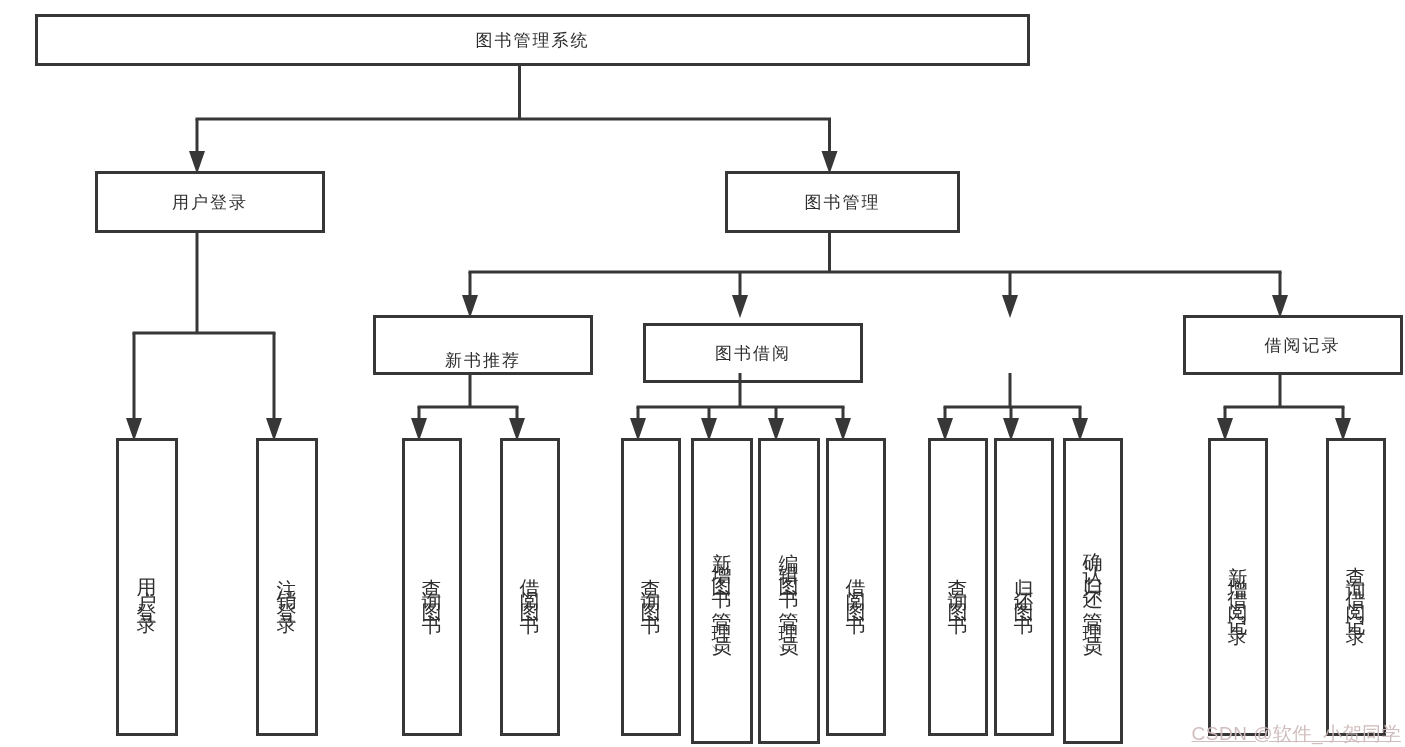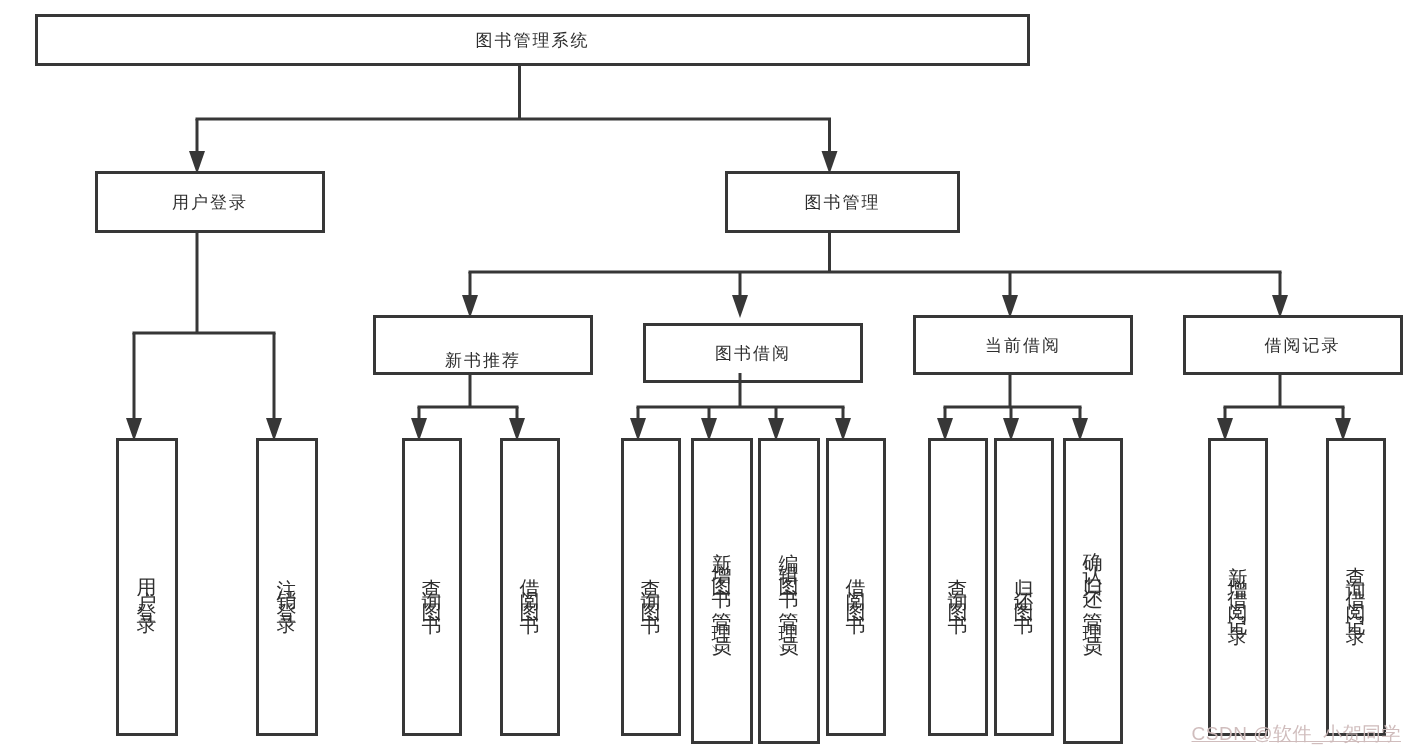--- a/index.html
+++ b/index.html
@@ -55,23 +55,20 @@
       <span class="label">用户登录</span>
     </div>
     <div class="node h" style="left: 712px; top: 171px; width: 235px; height: 62px;">
       <span class="label">图书管理</span>
     </div>
     <div class="node h" style="left: 360px; top: 315px; width: 220px; height: 60px; align-items: flex-end;">
       <span class="label">新书推荐</span>
     </div>
     <div class="node h" style="left: 630px; top: 315px; width: 220px; height: 60px; margin-top: 8px;">
       <span class="label">图书借阅</span>
-    </div>
-    <div class="node h" style="left: 900px; top: 315px; width: 220px; height: 60px;">
-      <span class="label">当前借阅</span>
     </div>
     <div class="node h" style="left: 1170px; top: 315px; width: 220px; height: 60px; padding-left: 19px;">
       <span class="label">借阅记录</span>
     </div>
     <div class="node v" style="left: 103px; top: 438px; width: 62px; height: 298px;">
       <span class="label">用户登录</span>
     </div>
     <div class="node v" style="left: 243px; top: 438px; width: 62px; height: 298px;">
       <span class="label">注销登录</span>
     </div>

